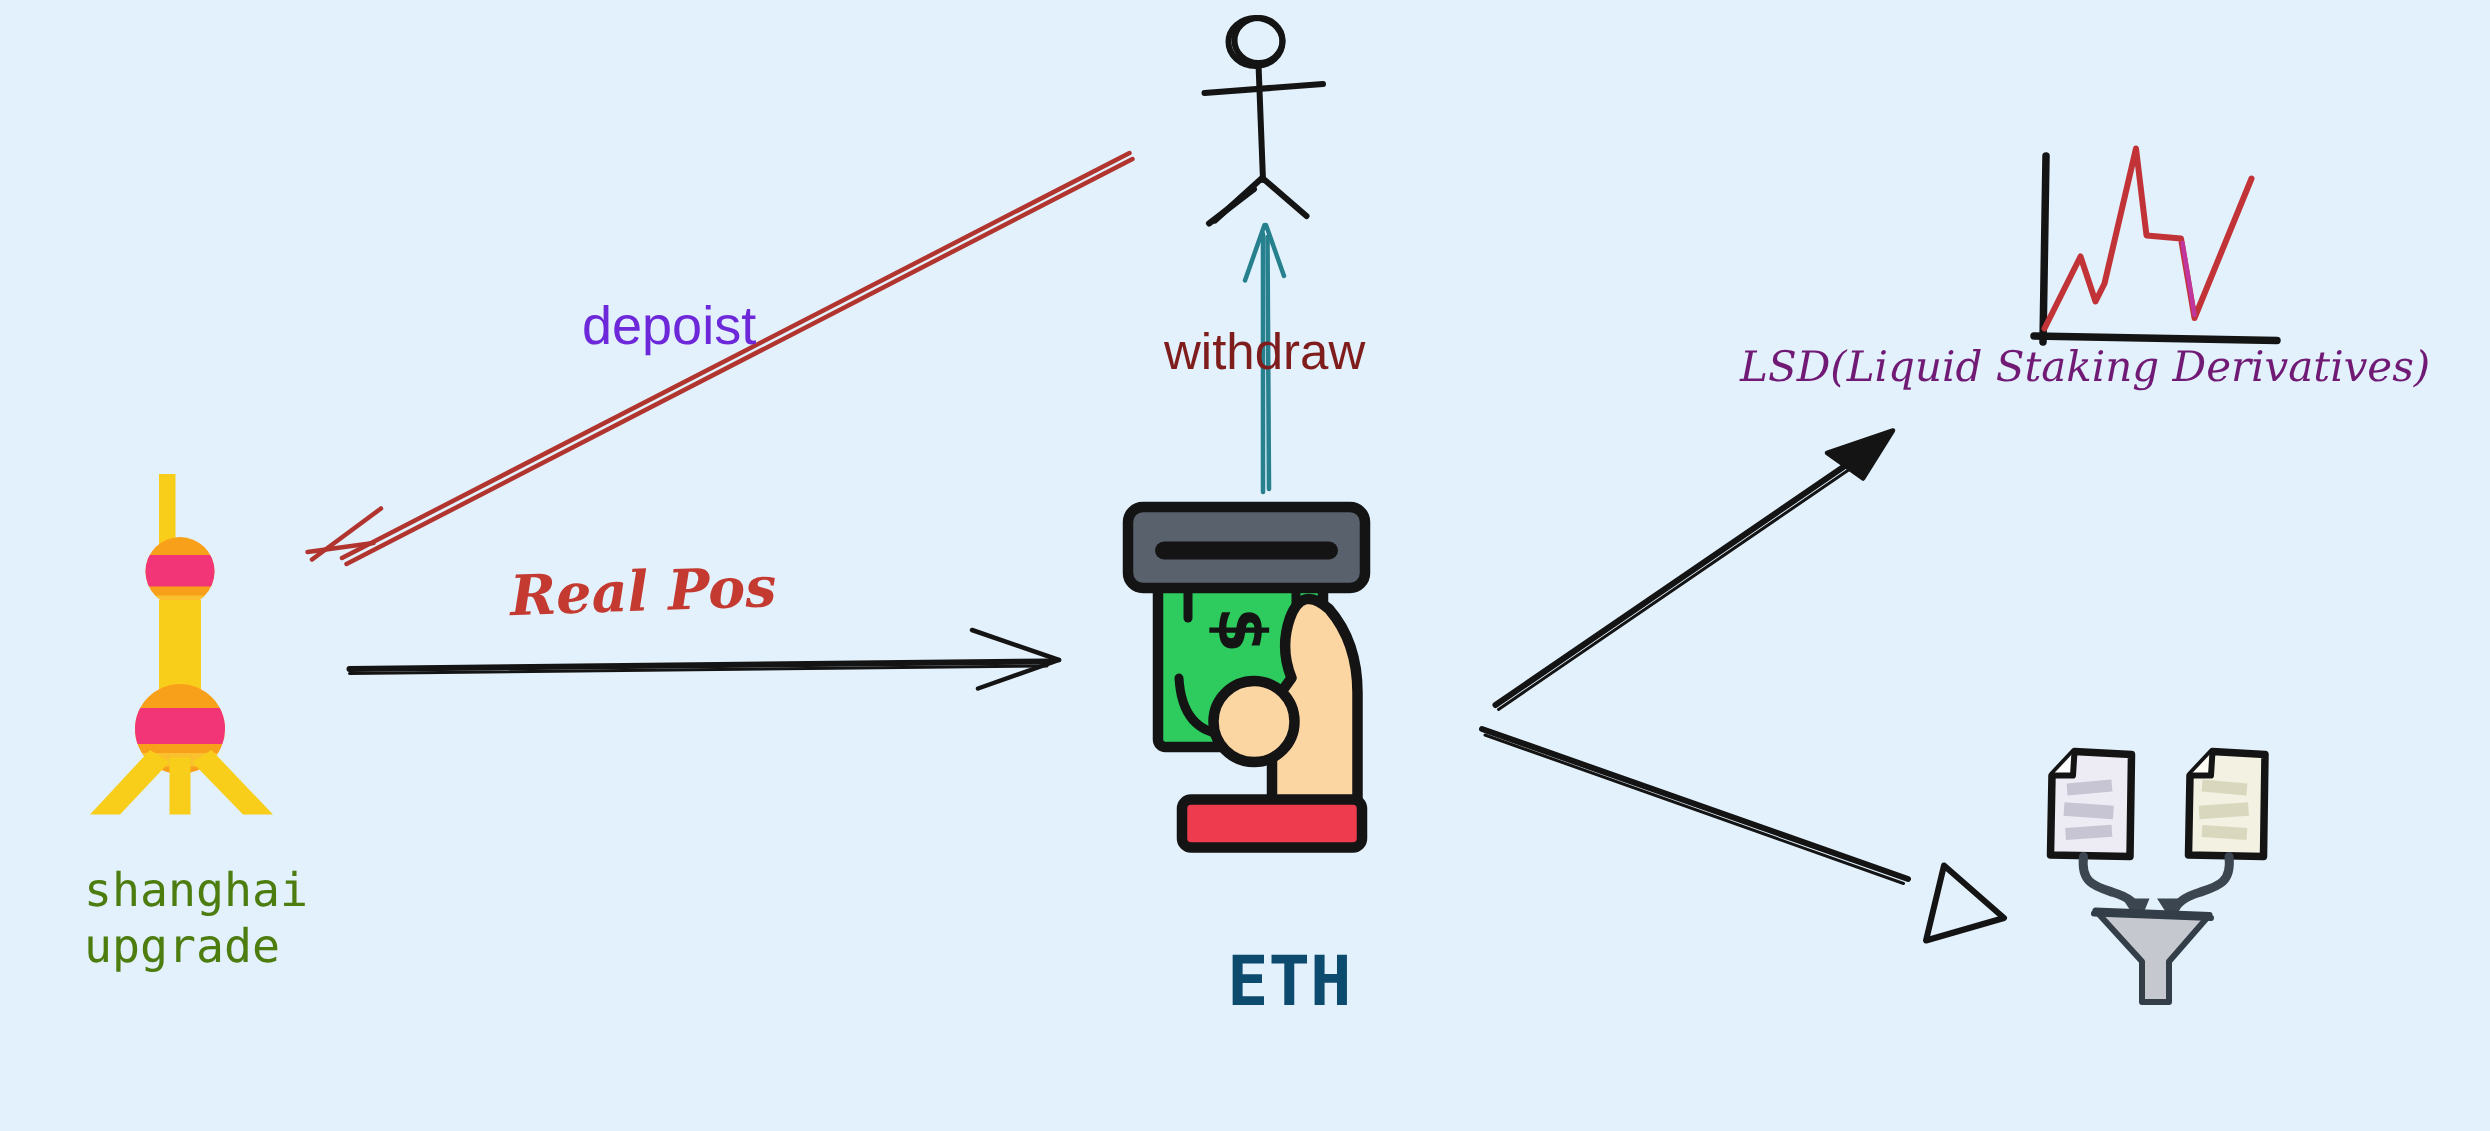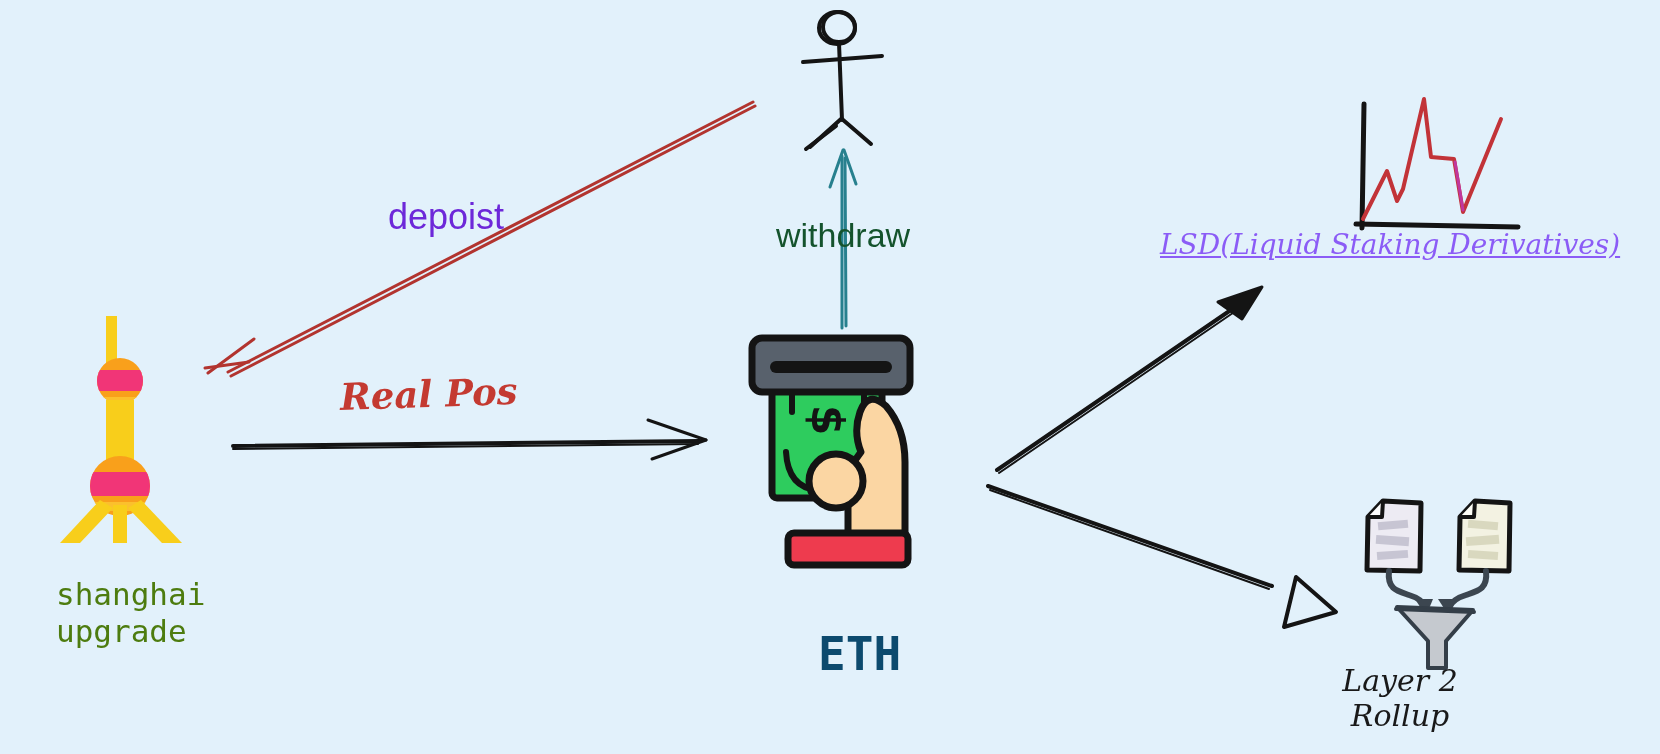--- a/index.html
+++ b/index.html
@@ -1,25 +1,25 @@
 <!DOCTYPE html>
 <html><head>
 <meta charset="utf-8">
 <style>
   html,body{margin:0;padding:0;background:#e2f1fb;}
   .canvas{position:relative;width:1660px;height:754px;background:#e2f1fb;overflow:hidden;
           font-family:"Liberation Sans",sans-serif;}
   .layer{position:absolute;left:0;top:0;}
   .lbl{position:absolute;white-space:pre-line;}
   #lbl-deposit{left:388px;top:196px;font:36px "Liberation Sans",sans-serif;color:#6d28d9;}
-  #lbl-withdraw{left:776px;top:216px;font:34px "Liberation Sans",sans-serif;color:#14532d;text-align:right;}
+  #lbl-withdraw{left:776px;top:216px;font:34px "Liberation Sans",sans-serif;color:#7f1d1d;text-align:right;}
   #lbl-realpos{left:340px;top:372px;font:italic 700 37px "DejaVu Serif",serif;color:#c43a31;transform:rotate(-2deg);}
   #lbl-shanghai{left:56px;top:576px;font:31px "DejaVu Sans Mono",monospace;color:#4d7c0f;line-height:1.2;}
   #lbl-eth{left:818px;top:627px;font:700 46px "DejaVu Sans Mono",monospace;color:#0c4a6e;}
-  #lbl-lsd{left:1160px;top:228px;font:italic 28px "DejaVu Serif",serif;color:#8b5cf6;white-space:nowrap;text-decoration:underline;}
+  #lbl-lsd{left:1160px;top:228px;font:italic 28px "DejaVu Serif",serif;color:#701a75;white-space:nowrap;}
   #lbl-layer2{left:1320px;top:664px;width:160px;text-align:center;font:italic 30px "DejaVu Serif",serif;color:#191919;line-height:1.15;}
 </style>
 </head>
 <body>
 
 <div class="canvas">
 
   <svg class="layer" width="1660" height="754" viewBox="0 0 1660 754">
 
     <defs>
@@ -134,16 +134,14 @@
     </g>
   </svg>
 
   <div class="lbl" id="lbl-deposit">depoist</div>
   <div class="lbl" id="lbl-withdraw">withdraw</div>
   <div class="lbl" id="lbl-realpos">Real Pos</div>
   <div class="lbl" id="lbl-shanghai">shanghai
 upgrade</div>
   <div class="lbl" id="lbl-eth">ETH</div>
   <div class="lbl" id="lbl-lsd">LSD(Liquid Staking Derivatives)</div>
-  <div class="lbl" id="lbl-layer2">Layer 2
-Rollup</div>
 
 </div>
 
 </body></html>

